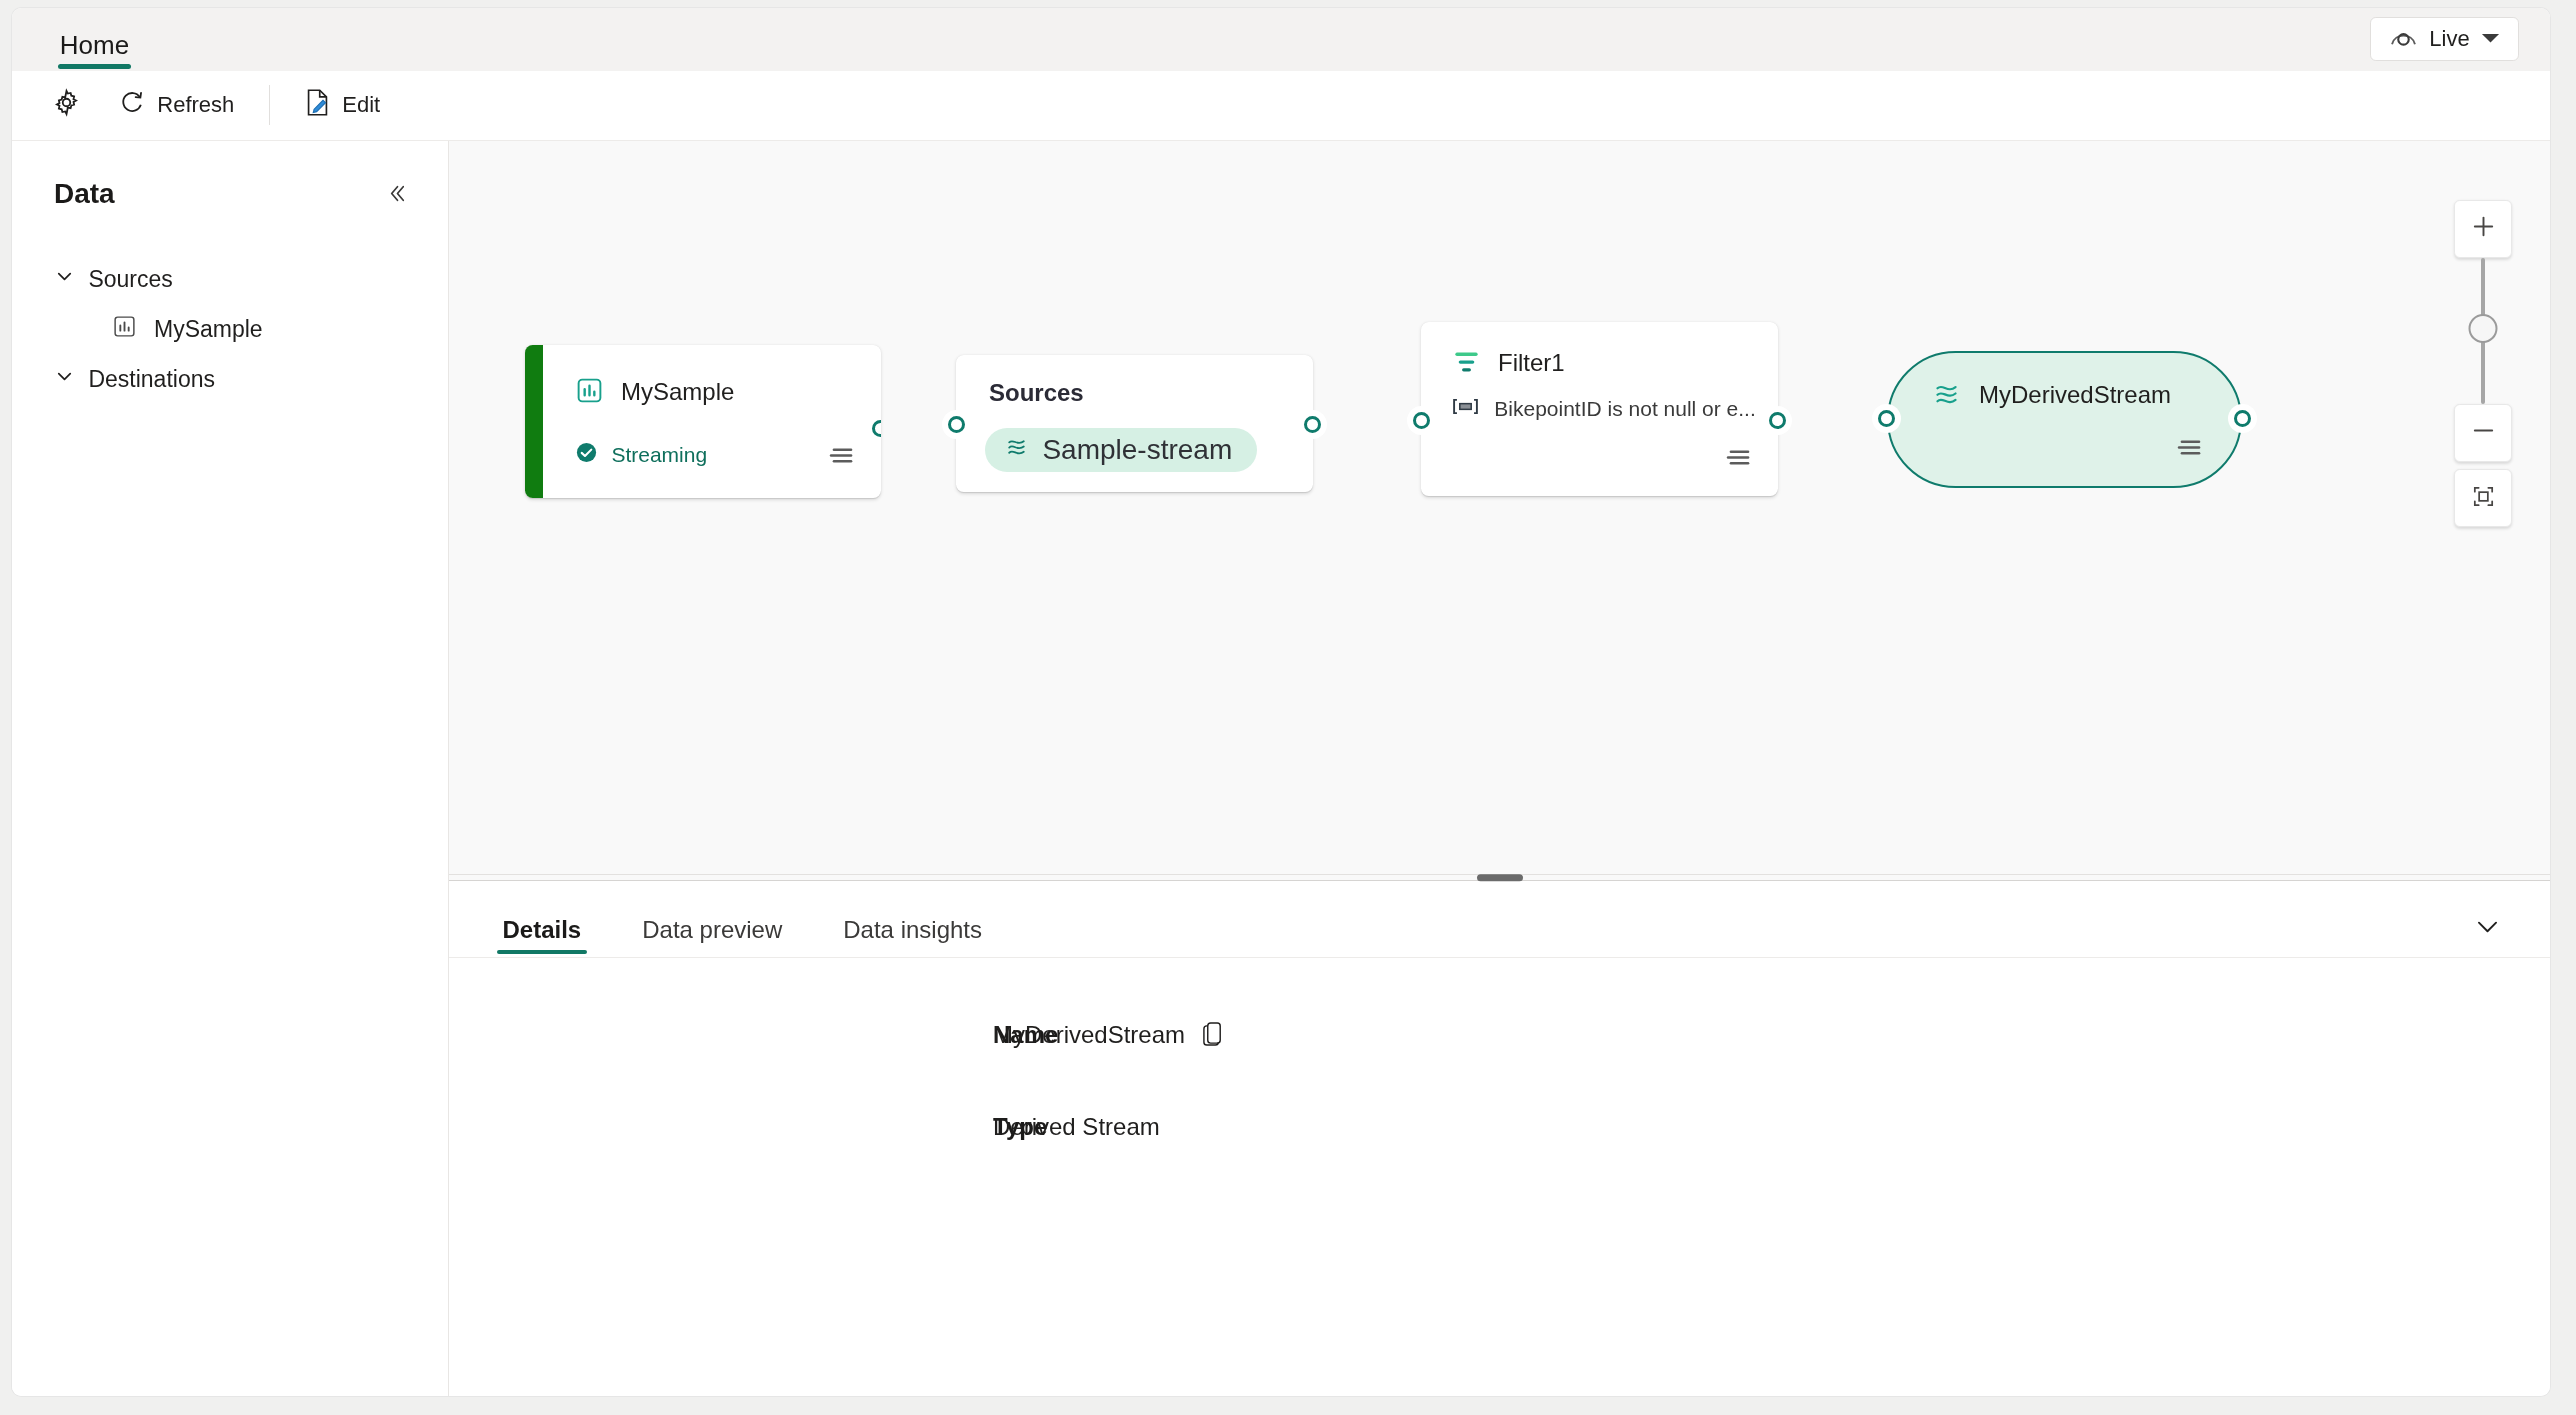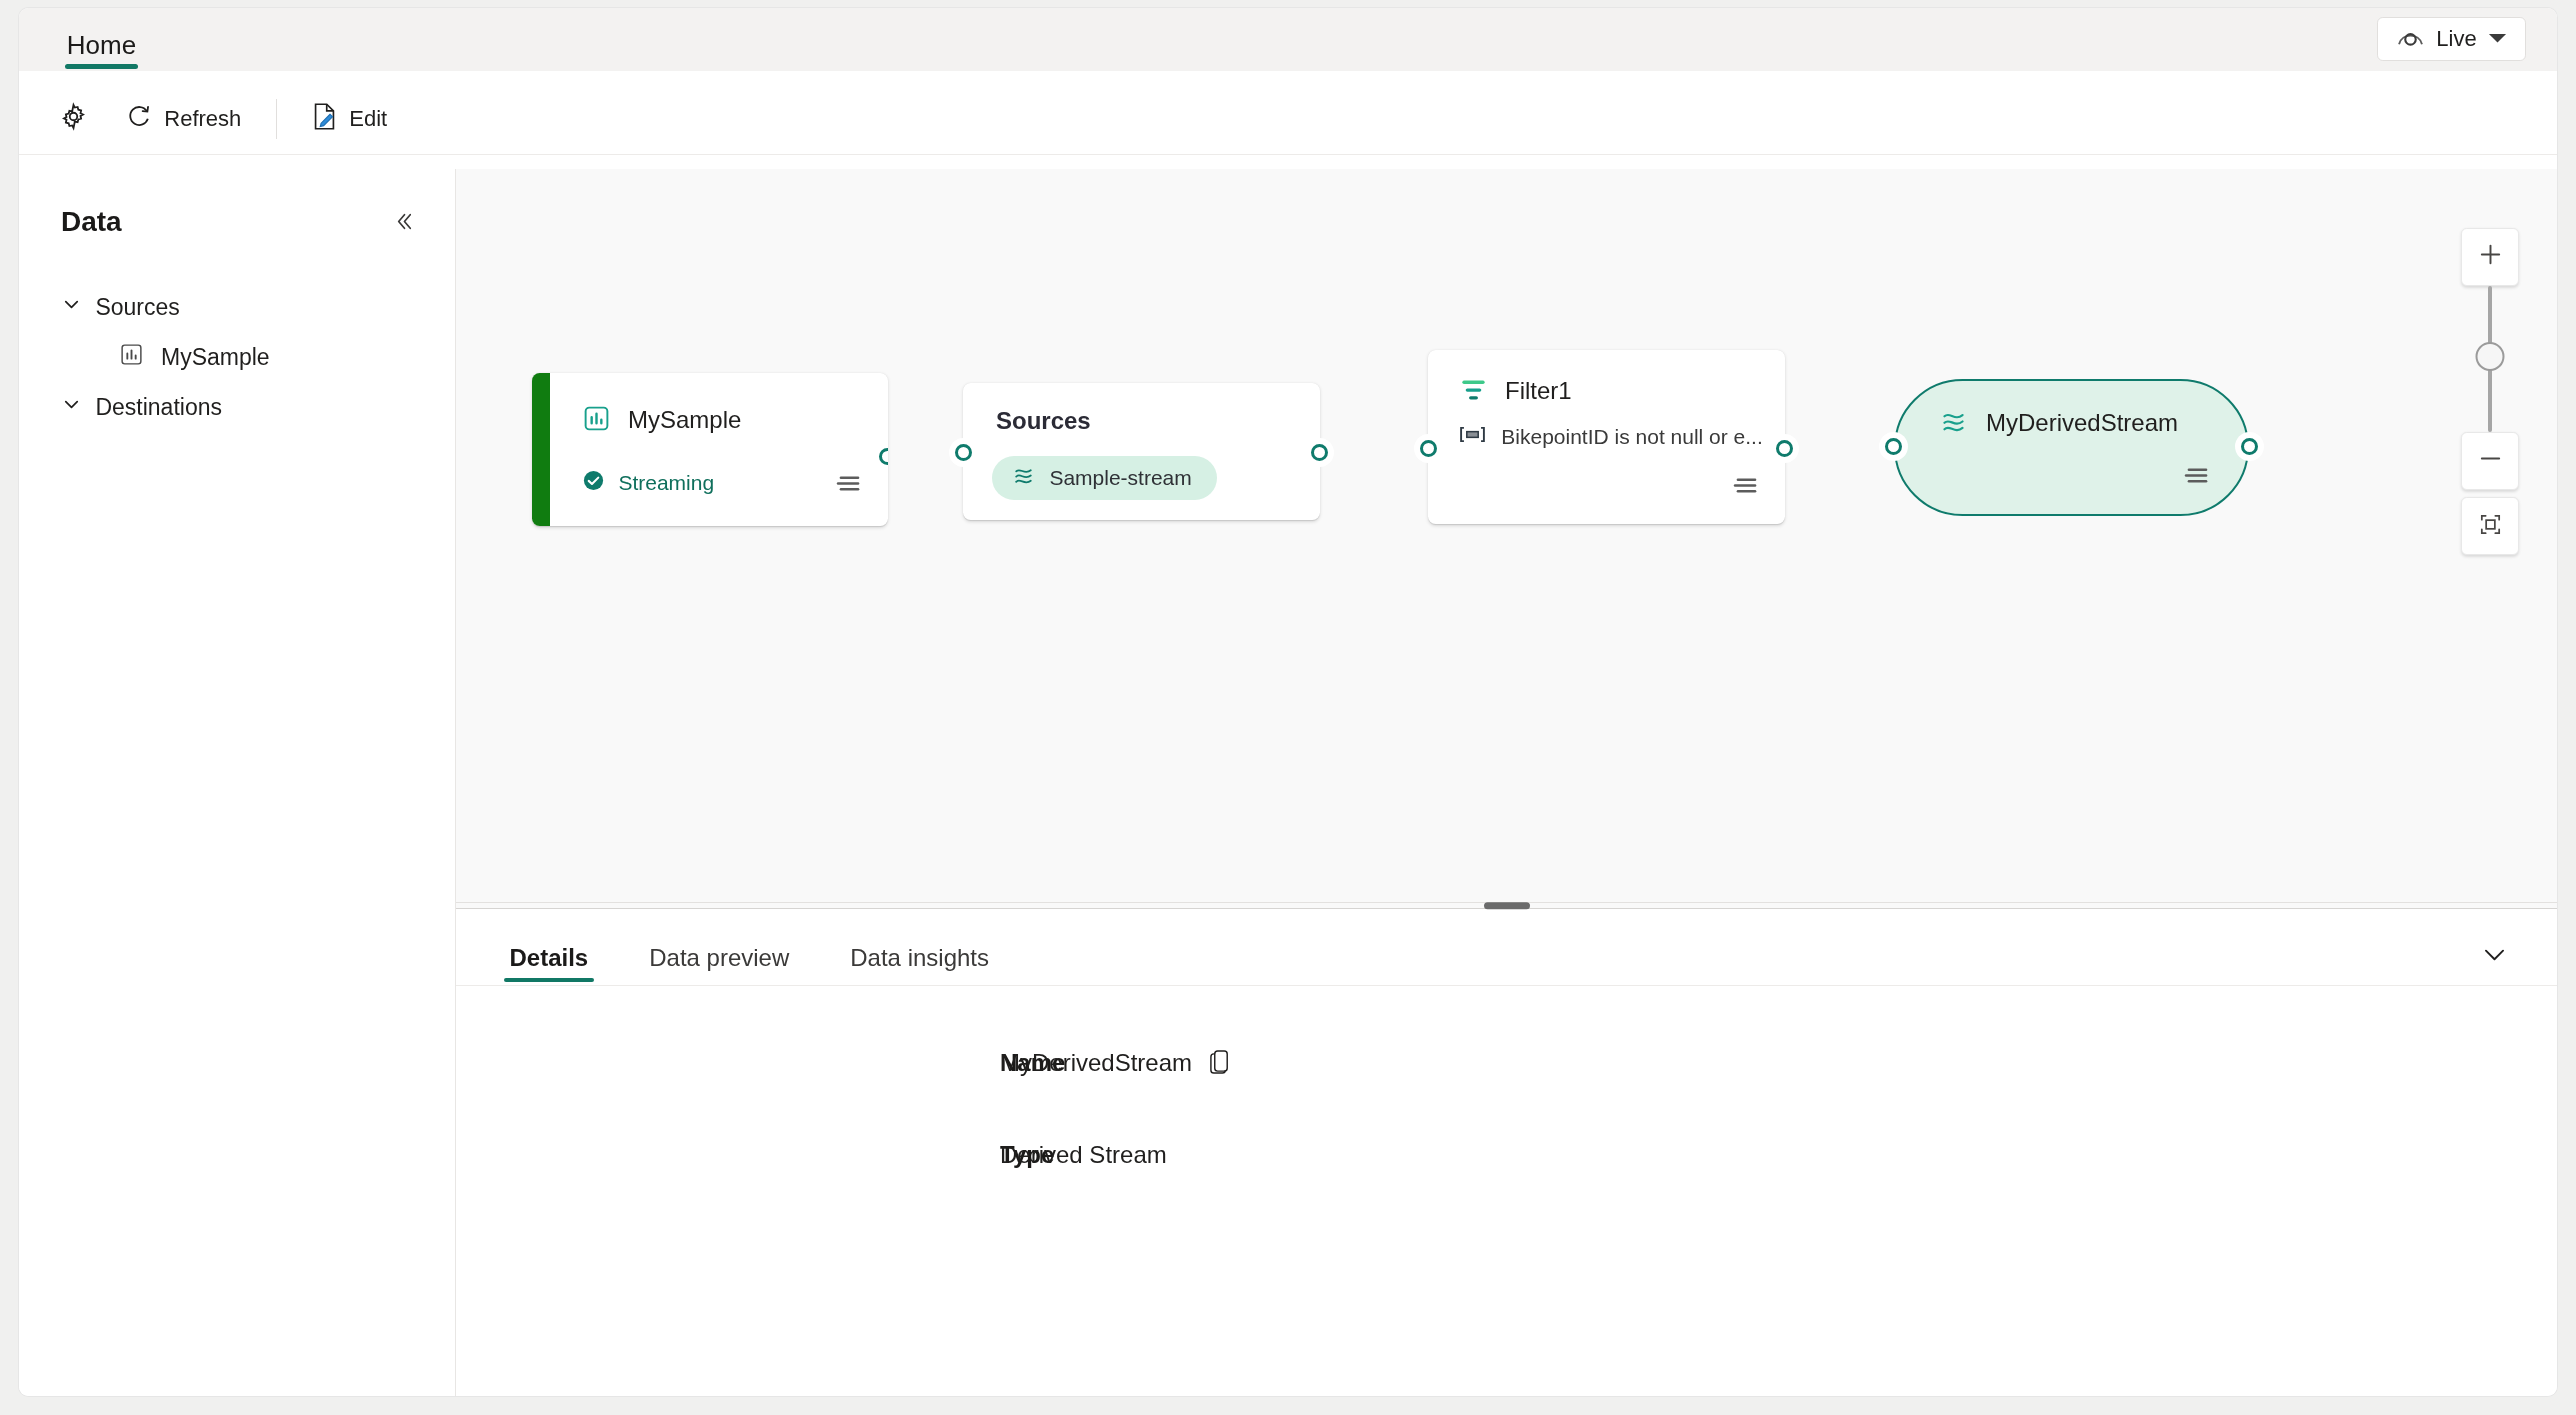--- a/index.html
+++ b/index.html
@@ -4,29 +4,28 @@
 <style>
   * { box-sizing: border-box; margin: 0; padding: 0; }
   html, body {
     width: 2576px; height: 1415px;
     background: #f0f0ef;
     font-family: "Liberation Sans", sans-serif;
     overflow: hidden;
   }
   .app-shell {
     position: absolute;
-    left: 19px; top: 7.7px;
+    left: 12px; top: 7.7px;
     width: 2538px; height: 1388px;
     background: #ffffff;
     border-radius: 9.6px;
     box-shadow: 0 0 0 1px #e6e6e6;
     overflow: hidden;
     display: flex;
     flex-direction: column;
-    gap: 14px;
   }
 
   
   .tabstrip {
     height: 63px;
     background: #f3f2f1;
     display: flex;
     align-items: flex-end;
     position: relative;
     flex: 0 0 auto;
@@ -186,21 +185,21 @@
     position: absolute; left: 33px; top: 24px;
     font-size: 24px; font-weight: bold; color: #2b2b36;
   }
   .pill {
     position: absolute; left: 29px; top: 73px;
     height: 44px;
     display: flex; align-items: center; gap: 13.4px;
     padding: 0 25px 0 19px;
     background: #d6f0e4;
     border-radius: 22px;
-    font-size: 21px; color: #2f3136;
+    font-size: 28px; color: #2f3136;
     cursor: pointer;
   }
 
   
   .node-filter {
     left: 972px; top: 181px;
     width: 357px; height: 174px;
     background: #ffffff;
     border-radius: 7.7px;
     box-shadow: 0 1.5px 3.5px rgba(0,0,0,.13), 0 0.3px 0.9px rgba(0,0,0,.10);

